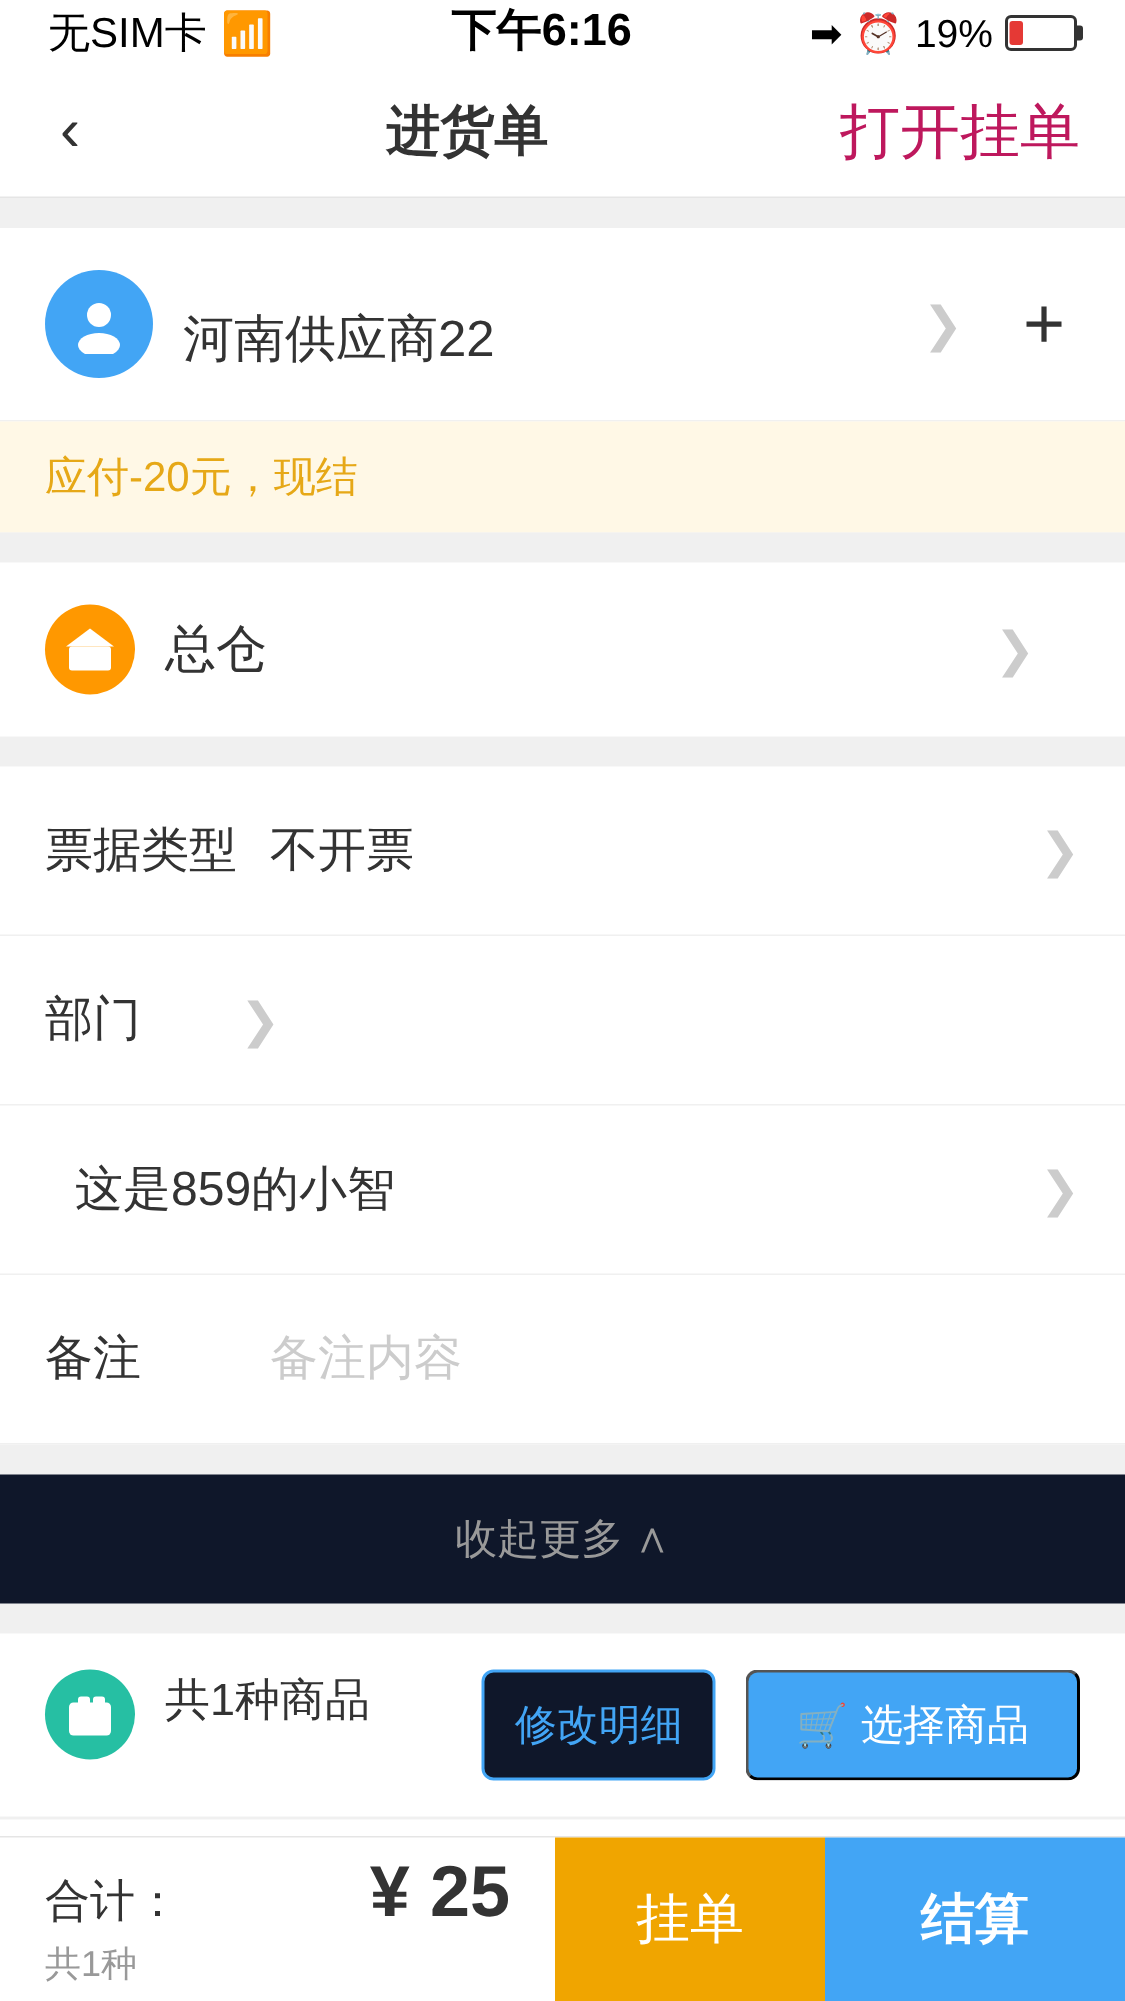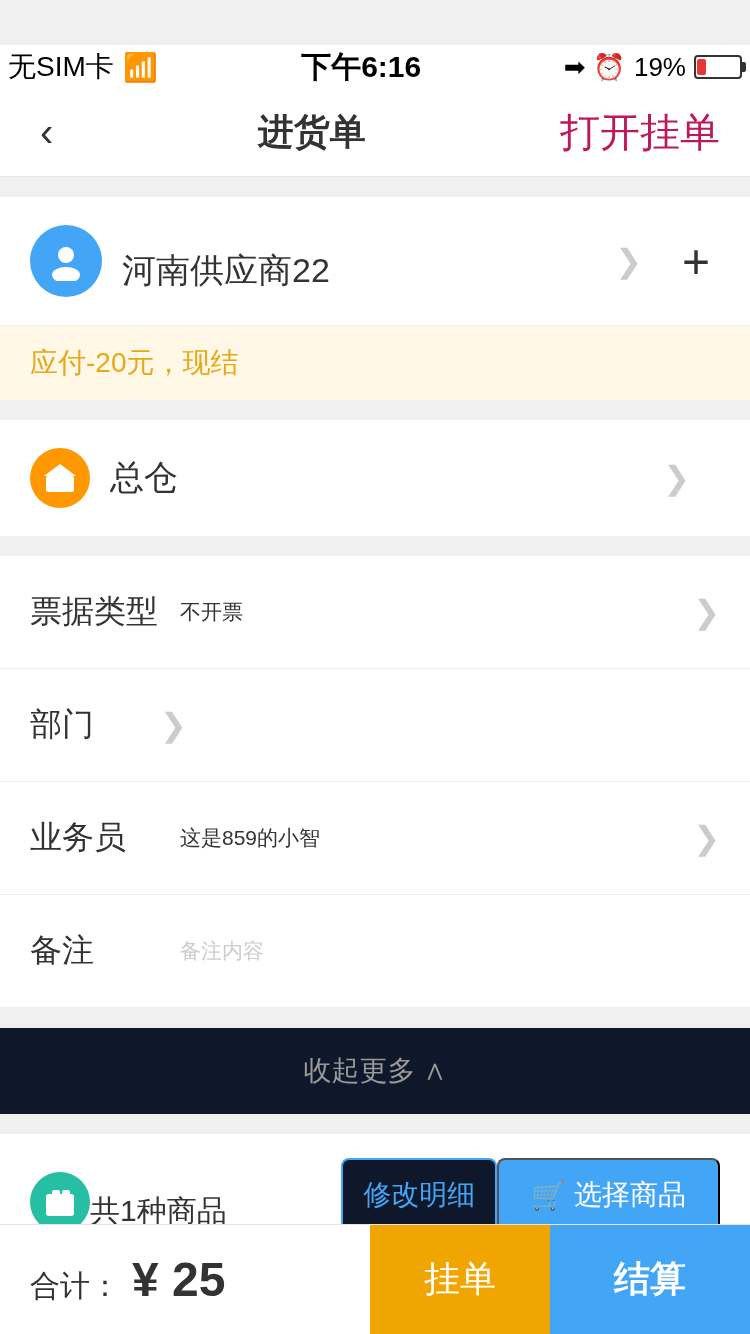--- a/index.html
+++ b/index.html
@@ -11,26 +11,24 @@
       min-height: 1334px;
       overflow-x: hidden;
       font-size: 32px;
     }
 
     
     .status-bar {
       background: #fff;
       height: 44px;
       display: flex;
-      align-items: center;
       justify-content: space-between;
-      padding: 0 8px;
+      padding: 0 32px;
       font-size: 28px;
       font-weight: 500;
-      margin-top: 45px;
     }
     .status-left { display: flex; align-items: center; gap: 10px; }
     .status-center { font-size: 30px; font-weight: 600; }
     .status-right { display: flex; align-items: center; gap: 8px; font-size: 26px; }
     .battery-icon {
       width: 48px; height: 24px; border: 2px solid #333; border-radius: 4px; position: relative;
       display: inline-flex; align-items: center;
     }
     .battery-fill {
       height: 16px; width: 20%; background: #e53935; margin: 1px; border-radius: 2px;
@@ -149,21 +147,21 @@
       min-height: 100px;
     }
     .form-row-label {
       font-size: 32px;
       color: #333;
       width: 130px;
       flex-shrink: 0;
     }
     .form-row-value {
       flex: 1;
-      font-size: 21px;
+      font-size: 32px;
       color: #333;
       padding-left: 20px;
     }
     .form-row-value.placeholder {
       color: #ccc;
     }
     .form-row-chevron {
       color: #ccc;
       font-size: 32px;
     }
@@ -175,24 +173,25 @@
       background: #0f172a;
       font-size: 28px;
       color: #999;
       cursor: pointer;
       margin-top: 20px;
     }
 
     
     .products-header {
       display: flex;
-      align-items: flex-end;
+      align-items: flex-start;
       padding: 24px 30px;
       background: #fff;
       margin-top: 20px;
+      gap: 20px;
     }
     .product-count-icon {
       width: 60px; height: 60px; border-radius: 50%;
       background: #26bfa3;
       display: flex; align-items: center; justify-content: center;
       color: #fff; font-size: 30px; flex-shrink: 0;
     }
     .product-count-text {
       flex: 1;
       font-size: 30px;
@@ -273,20 +272,21 @@
       flex: 1;
       display: flex;
       flex-direction: column;
       justify-content: center;
       padding: 0 30px;
     }
     .footer-total-row {
       display: flex;
       align-items: baseline;
       gap: 12px;
+      justify-content: space-between;
     }
     .footer-total-label {
       font-size: 30px;
       color: #333;
     }
     .footer-total-amount {
       font-size: 48px;
       font-weight: 600;
       color: #333;
     }
@@ -378,21 +378,20 @@
     <span class="form-row-value">不开票</span>
     <span class="form-row-chevron">❯</span>
   </div>
 
   <div class="form-row">
     <span class="form-row-label">部门</span>
     <span class="form-row-chevron">❯</span>
   </div>
 
   <div class="form-row">
-    <span class="form-row-label">业务员</span>
     <span class="form-row-value">这是859的小智</span>
     <span class="form-row-chevron">❯</span>
   </div>
 
   <div class="form-row">
     <span class="form-row-label">备注</span>
     <span class="form-row-value placeholder">备注内容</span>
   </div>
 </div>
 
@@ -433,16 +432,17 @@
   </div>
   <span class="product-more">•••</span>
 </div>
 
 <div class="footer">
   <div class="footer-total">
     <div class="footer-total-row">
       <span class="footer-total-label">合计：</span>
       <span class="footer-total-amount">¥ 25</span>
     </div>
+    <div class="footer-total-sub">共1种</div>
   </div>
   <div class="footer-btn-hang">挂单</div>
   <div class="footer-btn-checkout">结算</div>
 </div>
 
 </body></html>

